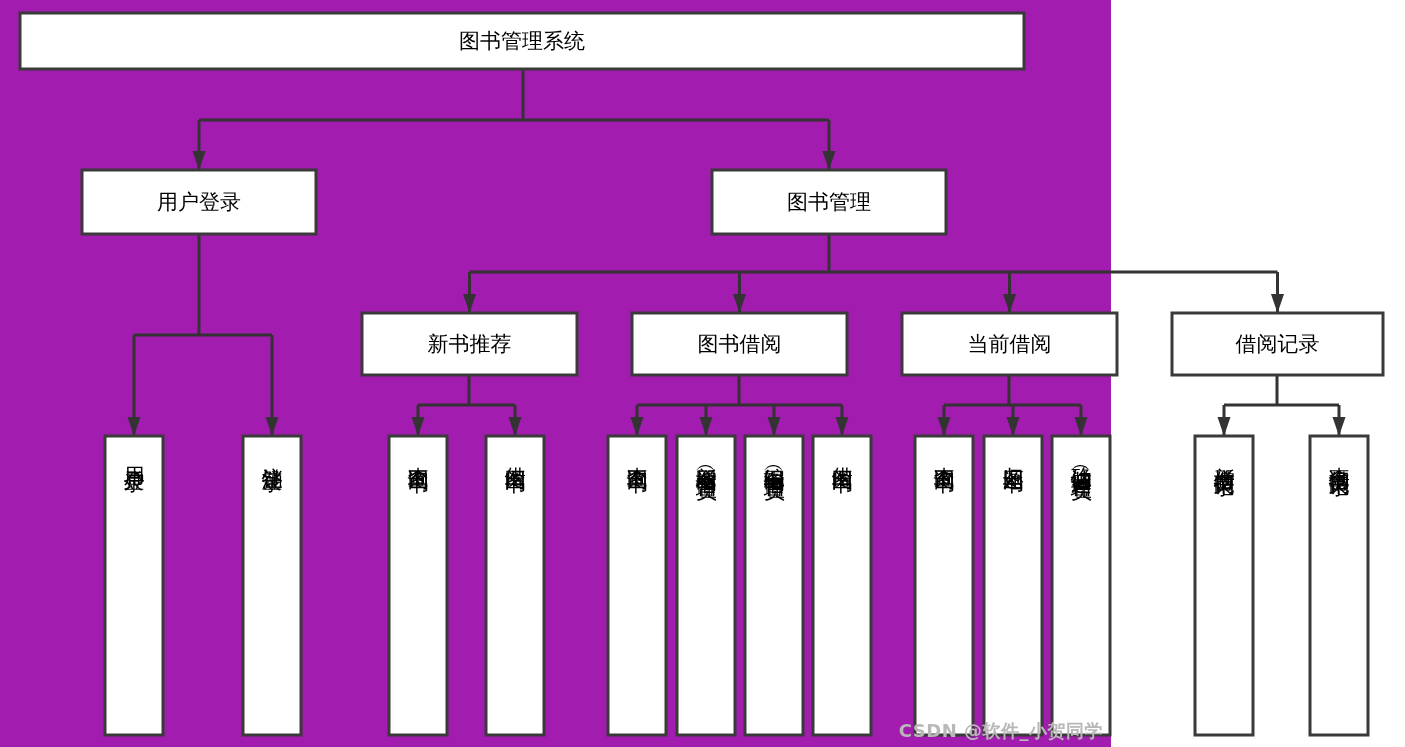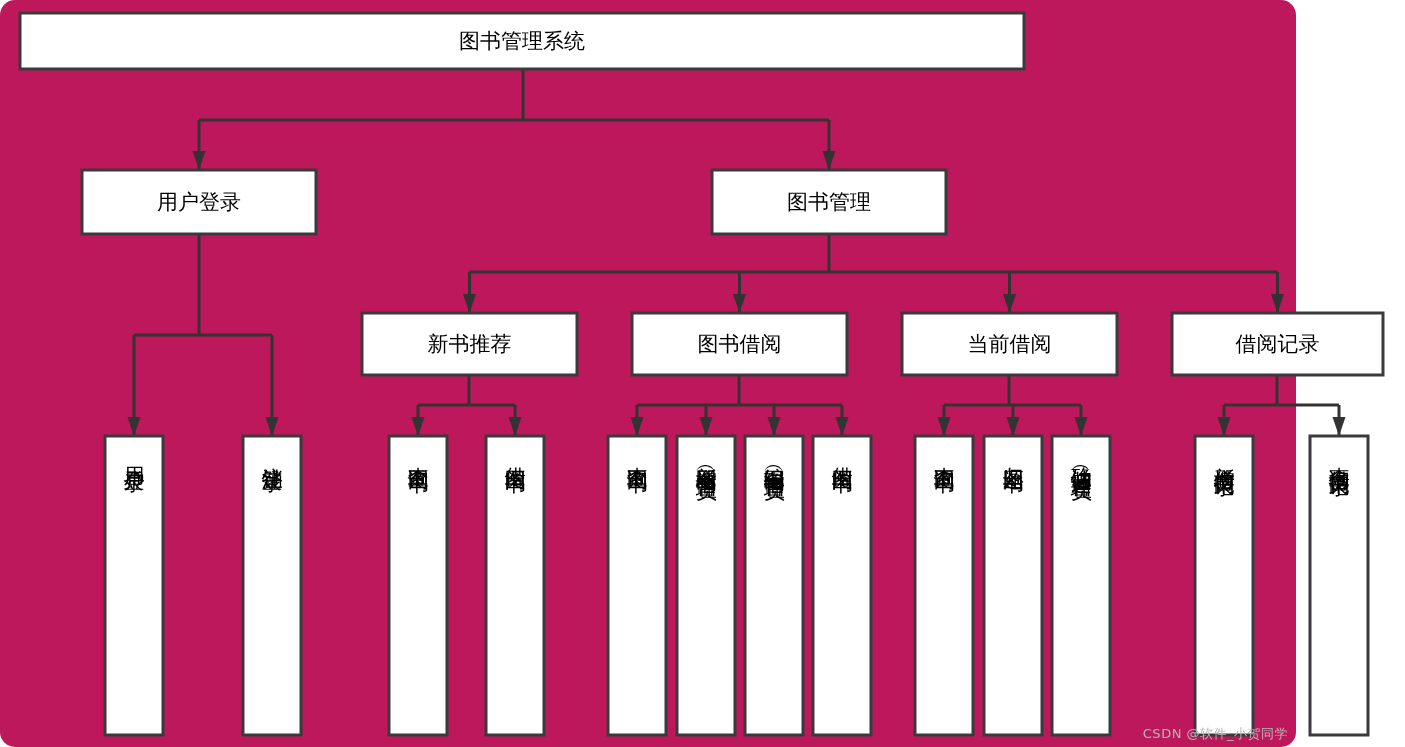--- a/index.html
+++ b/index.html
@@ -9,24 +9,23 @@
     background: #ffffff;
   }
   body {
     width: 1405px;
     height: 747px;
     overflow: hidden;
     font-family: "DejaVu Sans", "Liberation Sans", sans-serif;
   }
   #diagram-root {
     position: relative;
-    width: 1296px;
+    width: 1111px;
     height: 747px;
-    background: #be185d;
-    border-radius: 15px;
+    background: #a21caf;
   }
   svg.diagram-canvas {
     position: absolute;
     left: 0;
     top: 0;
     width: 1405px;
     height: 747px;
     display: block;
   }
   .node-box {
@@ -70,25 +69,26 @@
     line-height: 1.08;
     letter-spacing: 2px;
     color: #000000;
     white-space: nowrap;
   }
   .watermark {
     position: absolute;
     right: 8px;
     bottom: 4px;
     font-family: "DejaVu Sans", "Liberation Sans", sans-serif;
-    font-size: 13px;
+    font-size: 18px;
     color: #b8b8b8;
     letter-spacing: 0.5px;
     white-space: nowrap;
     user-select: none;
+    font-weight: bold;
   }
 </style>
 </head>
 <body>
 
 <div id="diagram-root">
   <svg class="diagram-canvas" viewBox="0 0 1405 747" preserveAspectRatio="none" aria-label="图书管理系统 功能结构图">
     <g id="connector-layer">
         <line x1="523" y1="69" x2="523" y2="120" class="connector"></line>
         <line x1="199" y1="120" x2="829" y2="120" class="connector"></line>

